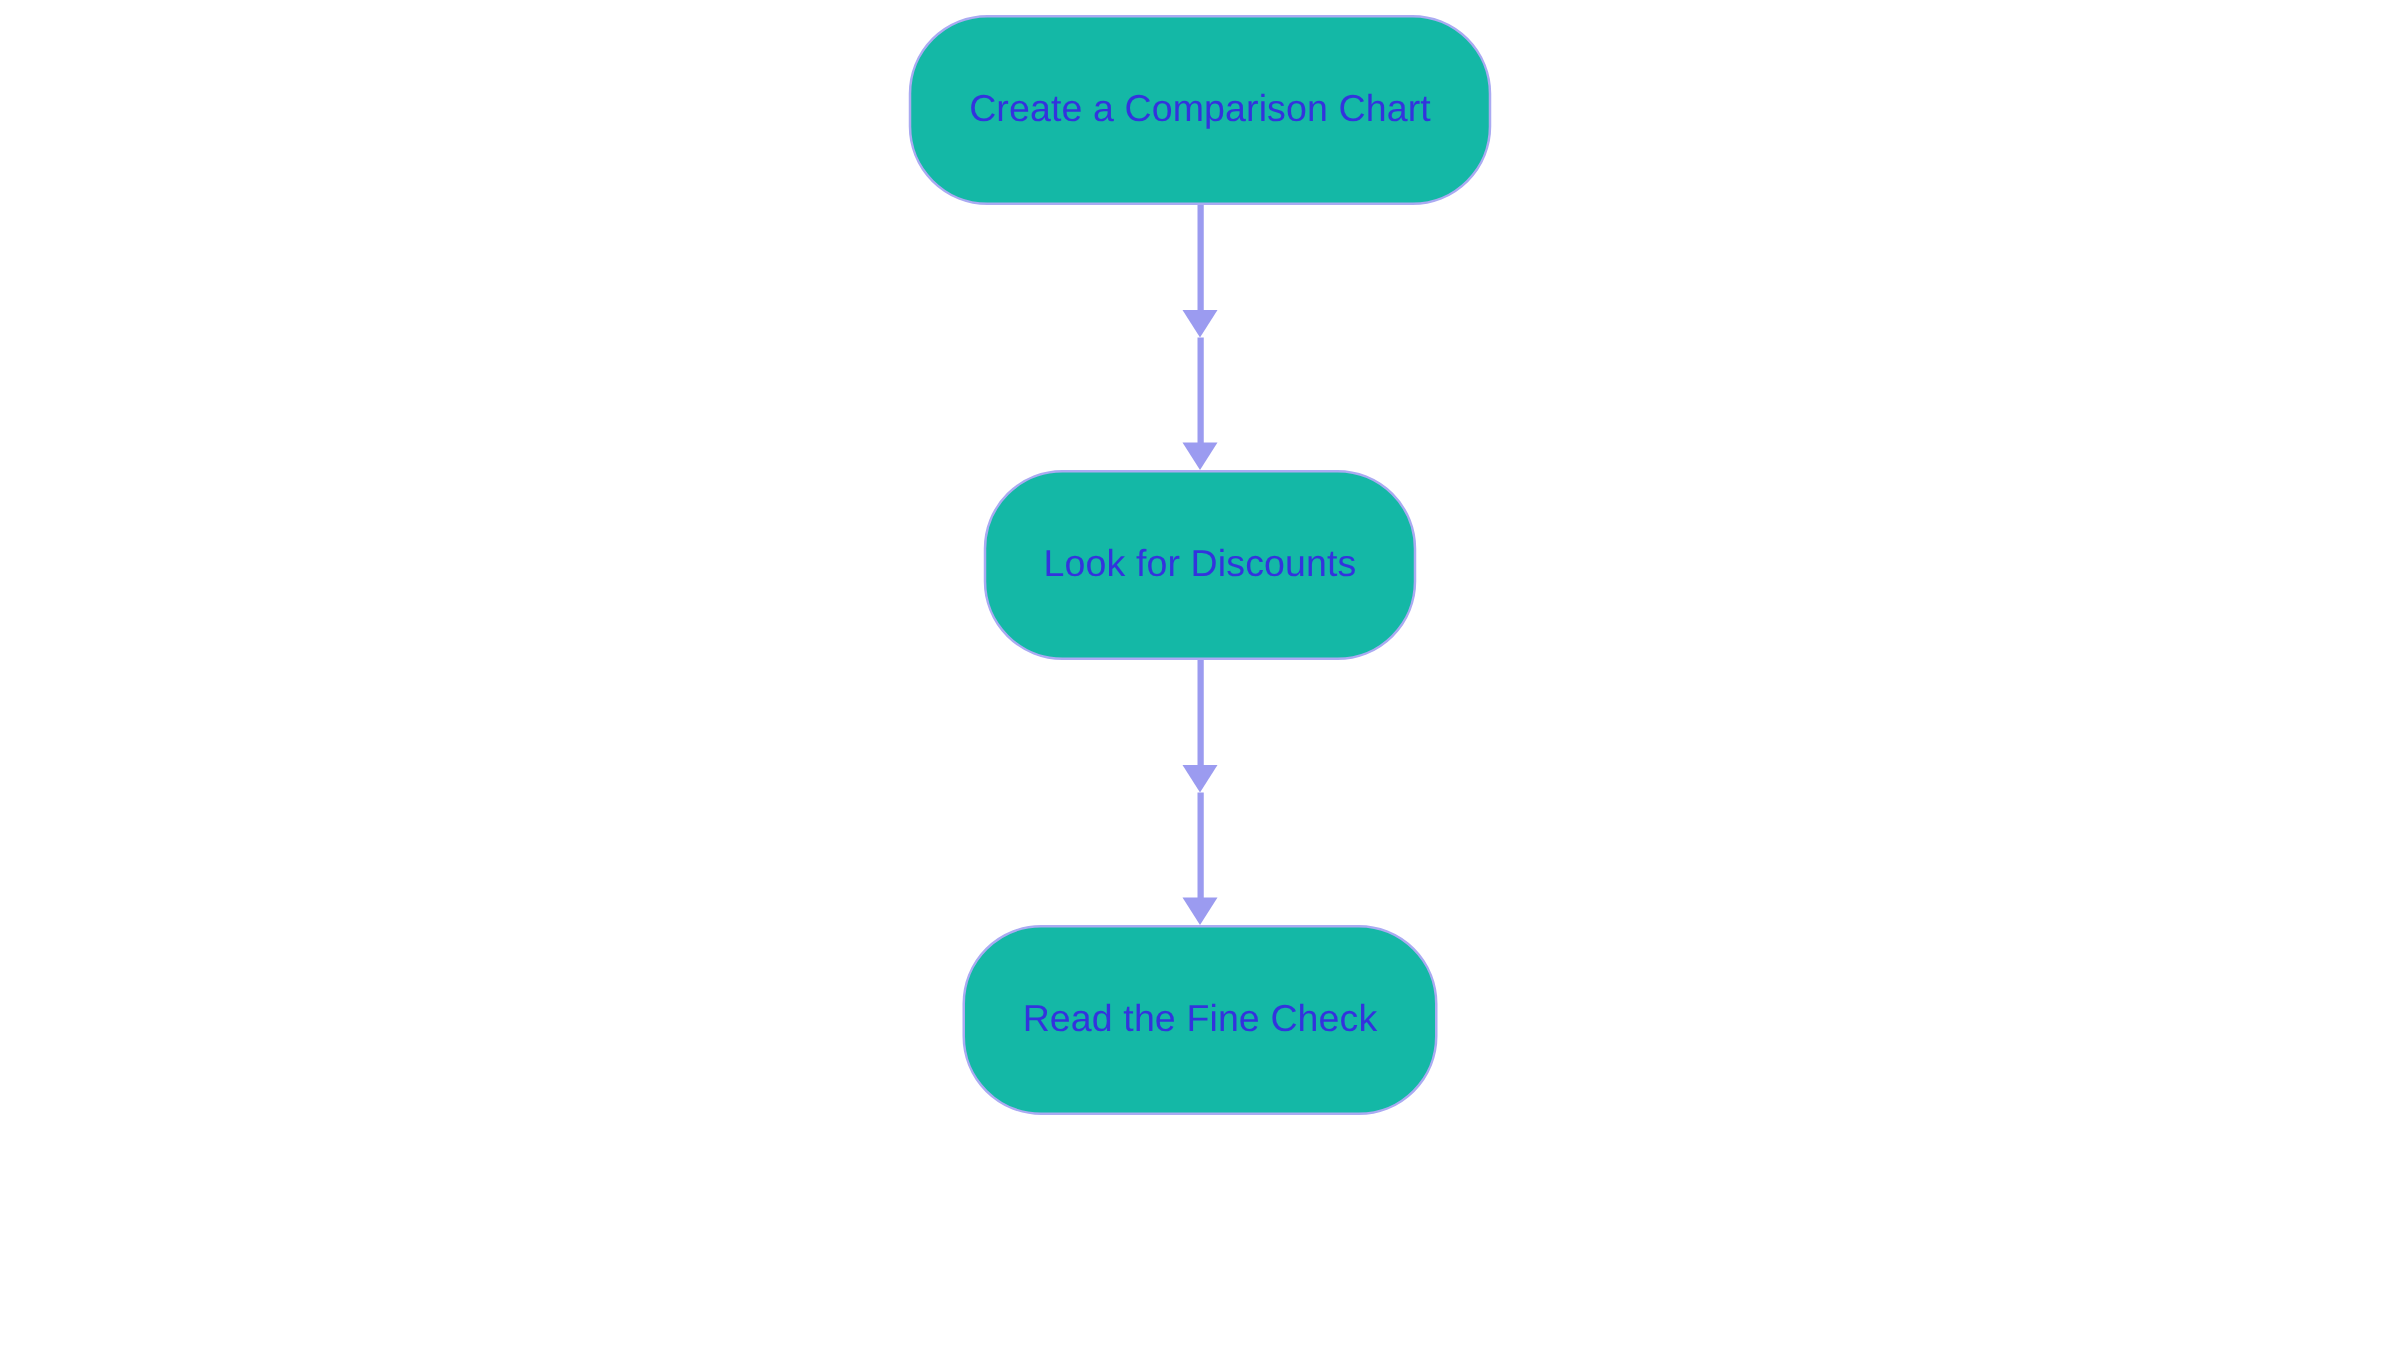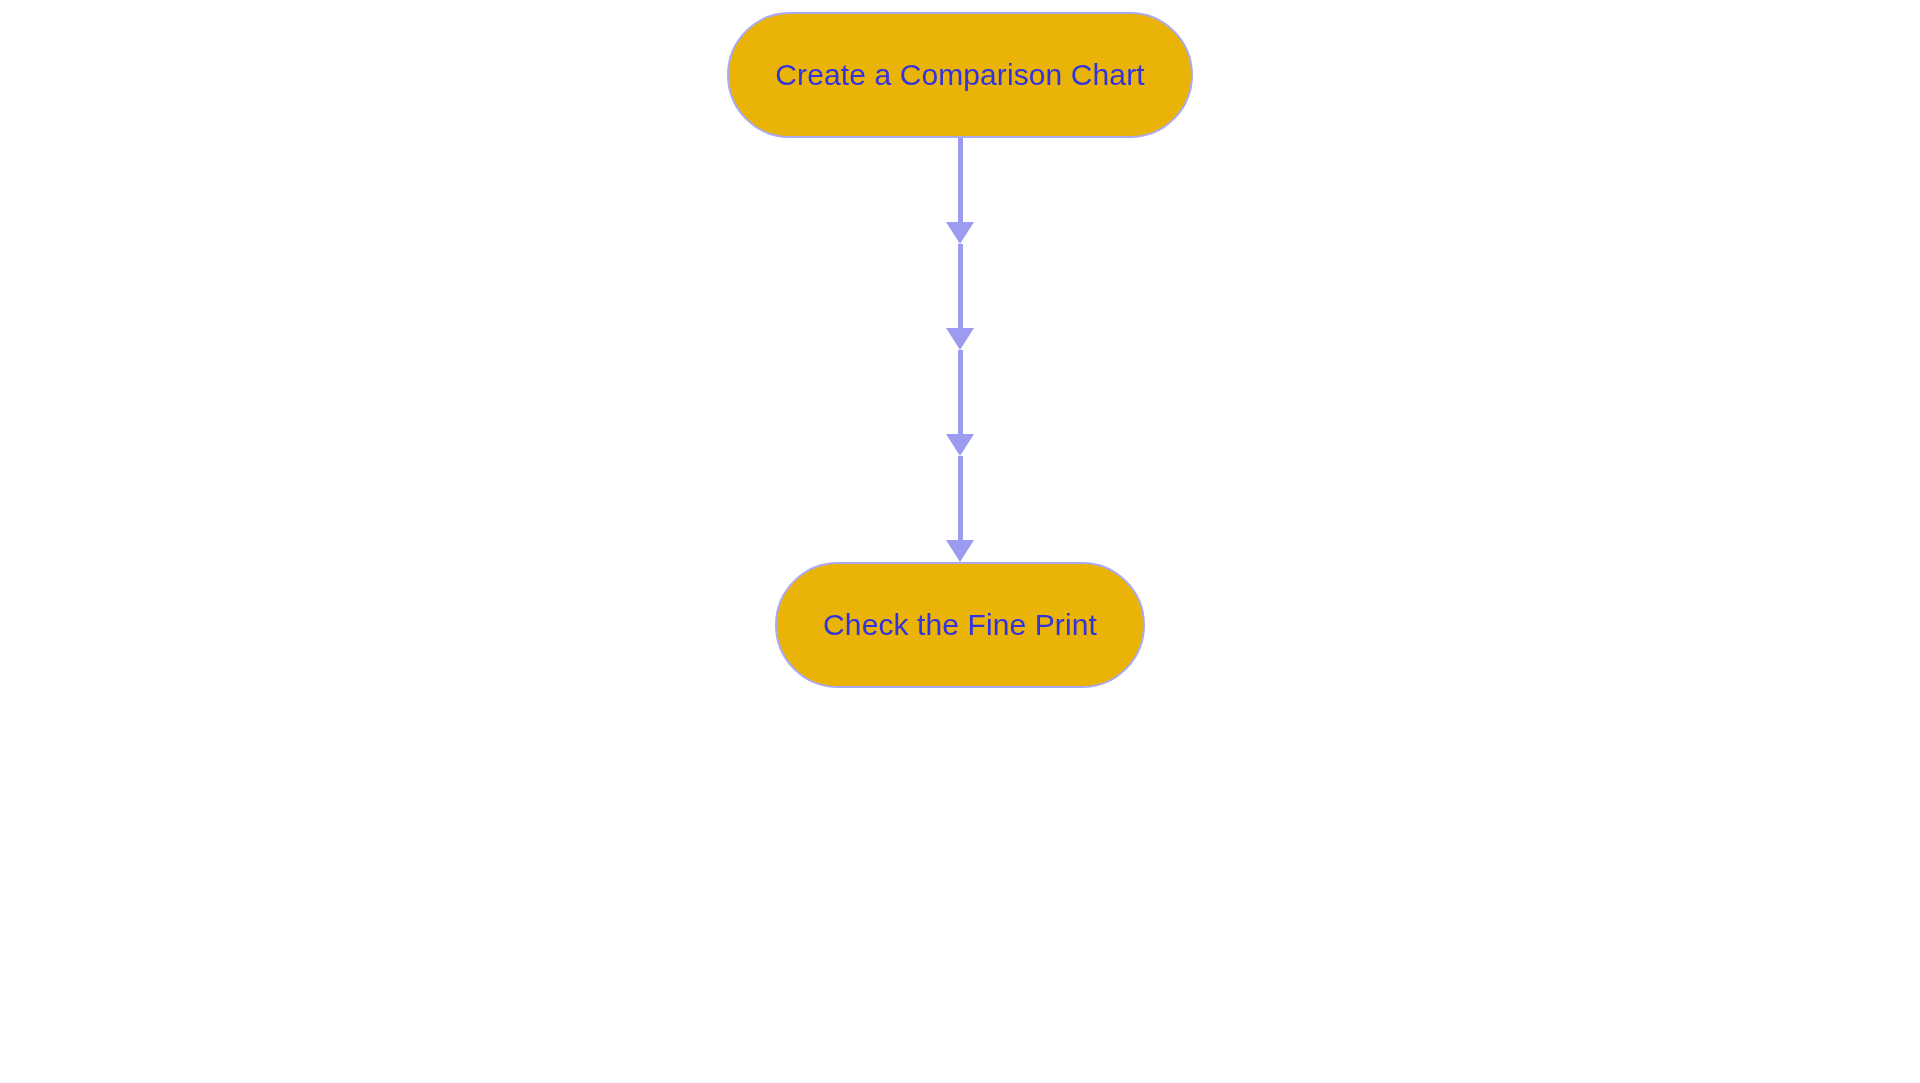--- a/index.html
+++ b/index.html
@@ -31,25 +31,25 @@
     height: 1083px;
     display: flex;
     flex-direction: column;
     align-items: center;
   }
 
   
   .node {
     position: relative;
     box-sizing: border-box;
-    height: 126px;
+    height: 152px;
     display: flex;
     align-items: center;
     justify-content: center;
-    background: #eab308;
+    background: #14b8a6;
     border: 2px solid #aaaaf2;
     border-radius: 63px;
     padding: 0 46px;
     z-index: 2;
   }
 
   .node-label {
     font-family: "Liberation Sans", sans-serif;
     font-size: 30px;
     font-weight: 400;
@@ -105,30 +105,33 @@
       <div class="connector-line"></div>
       <div class="connector-arrow"></div>
     </div>
 
 
     <div class="connector">
       <div class="connector-line"></div>
       <div class="connector-arrow"></div>
     </div>
 
+    <div class="node">
+      <span class="node-label">Look for Discounts</span>
+    </div>
 
     <div class="connector">
       <div class="connector-line"></div>
       <div class="connector-arrow"></div>
     </div>
 
 
     <div class="connector">
       <div class="connector-line"></div>
       <div class="connector-arrow"></div>
     </div>
 
     <div class="node">
-      <span class="node-label">Check the Fine Print</span>
+      <span class="node-label">Read the Fine Check</span>
     </div>
 
   </div>
 </div>
 
 </body></html>

